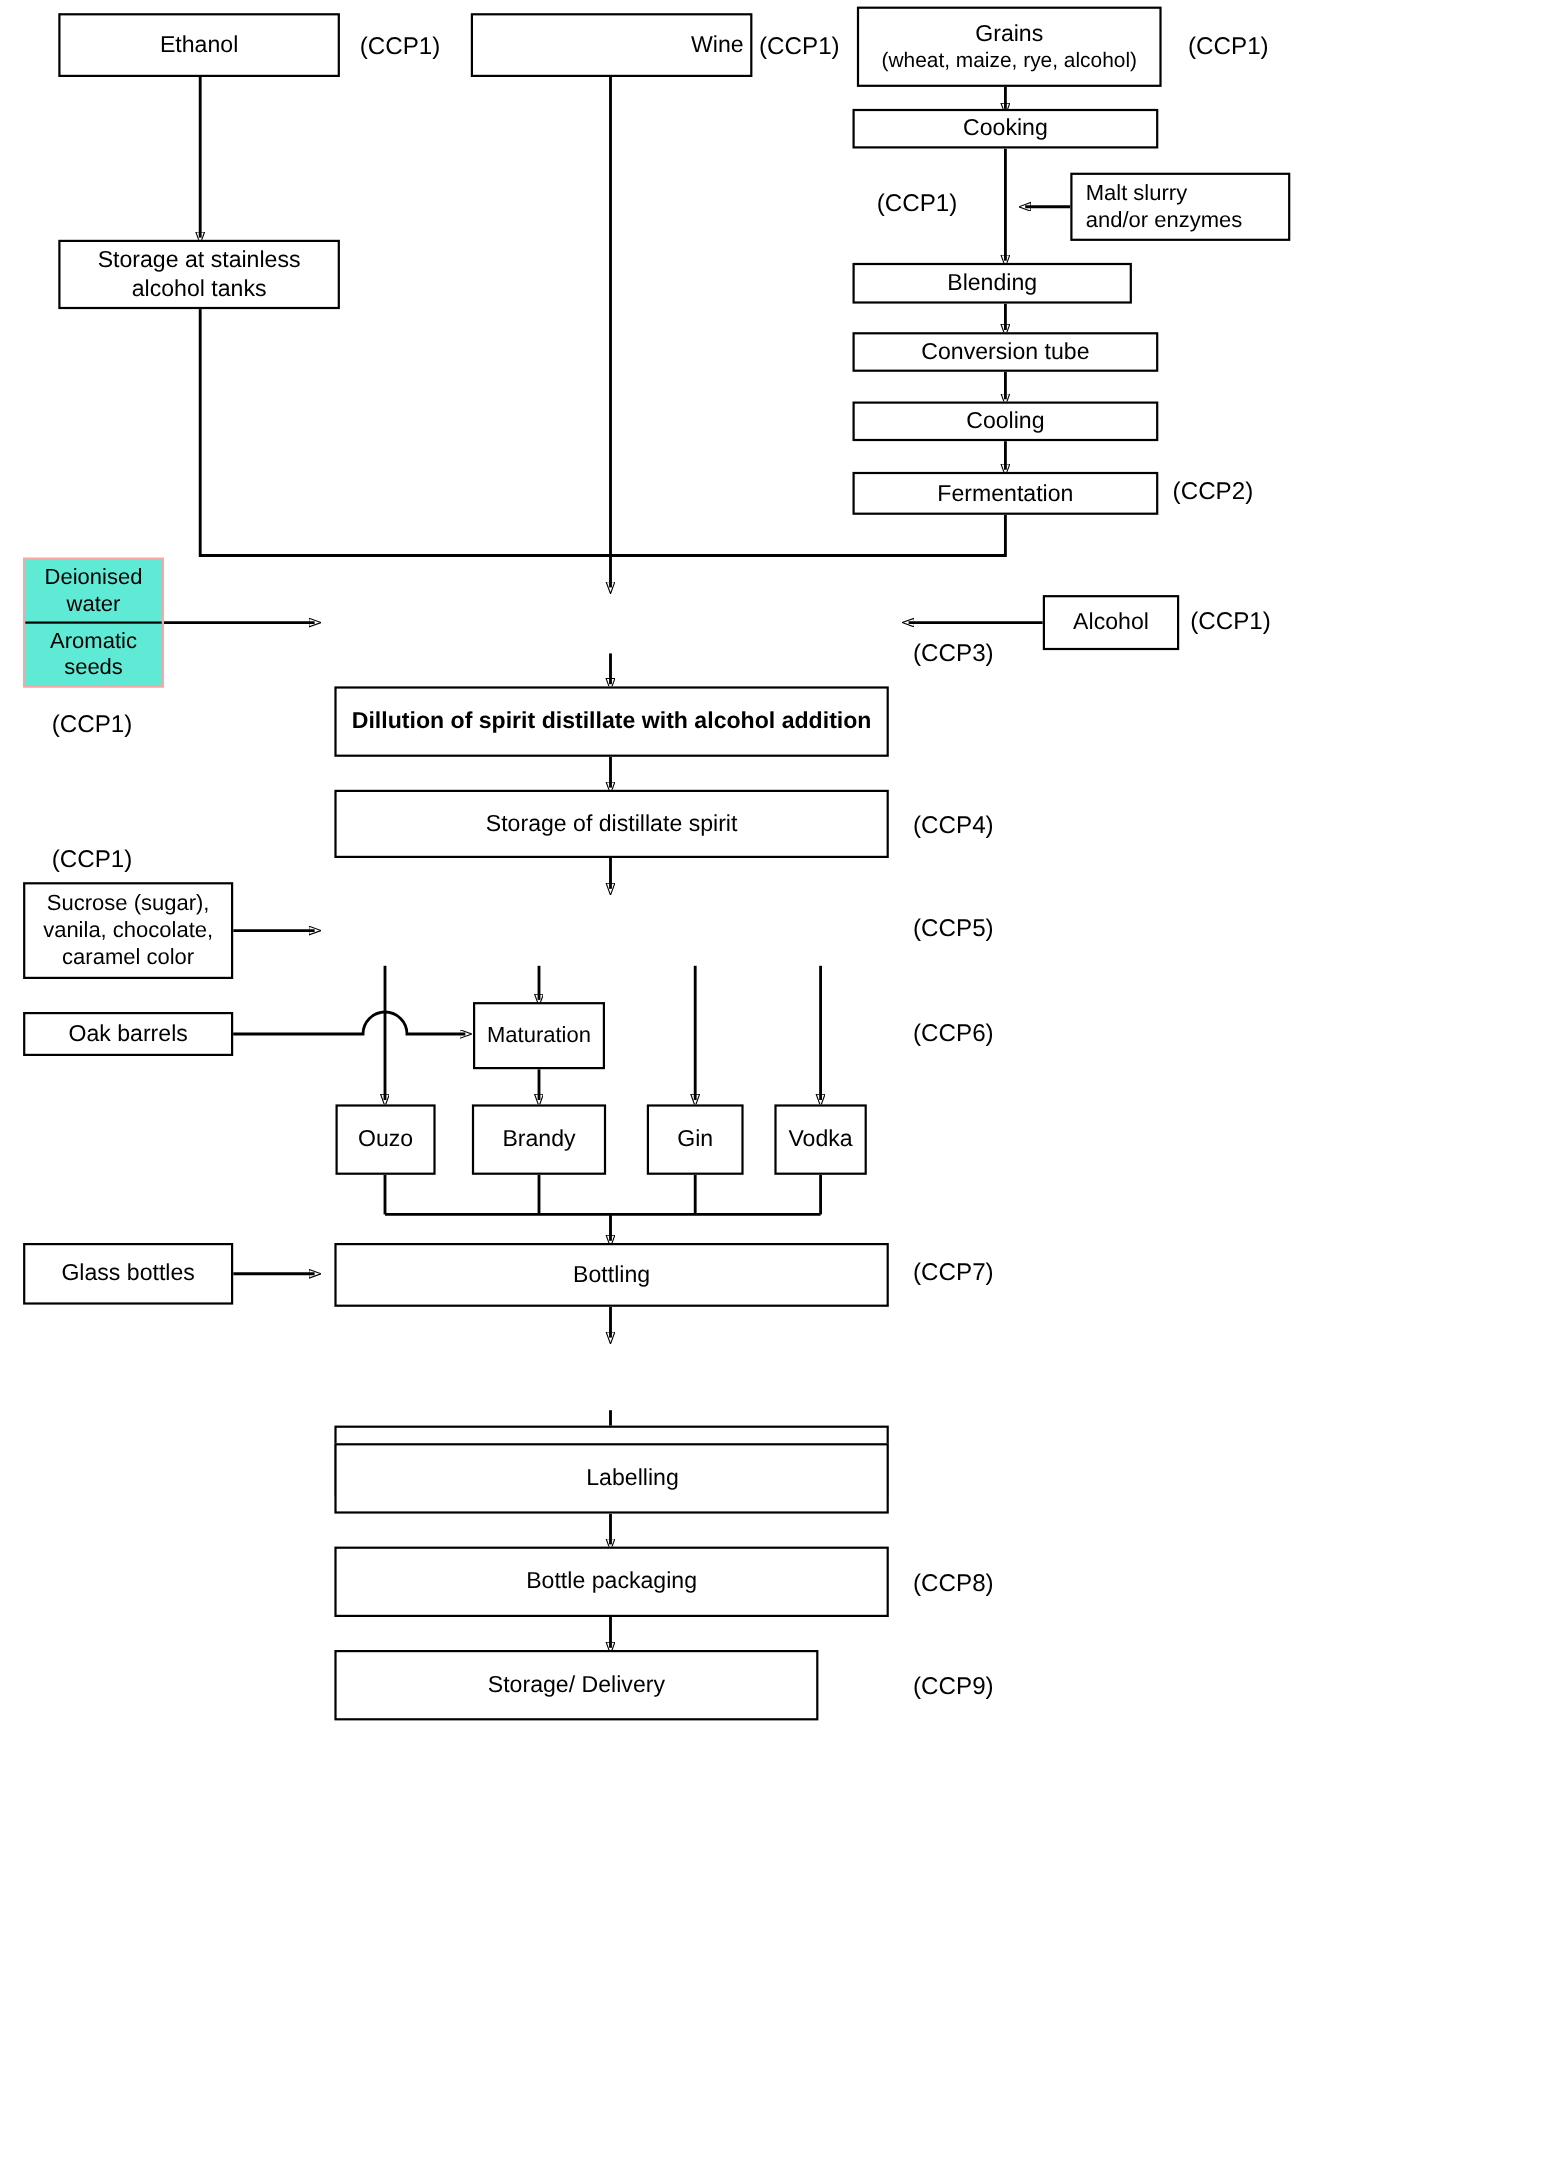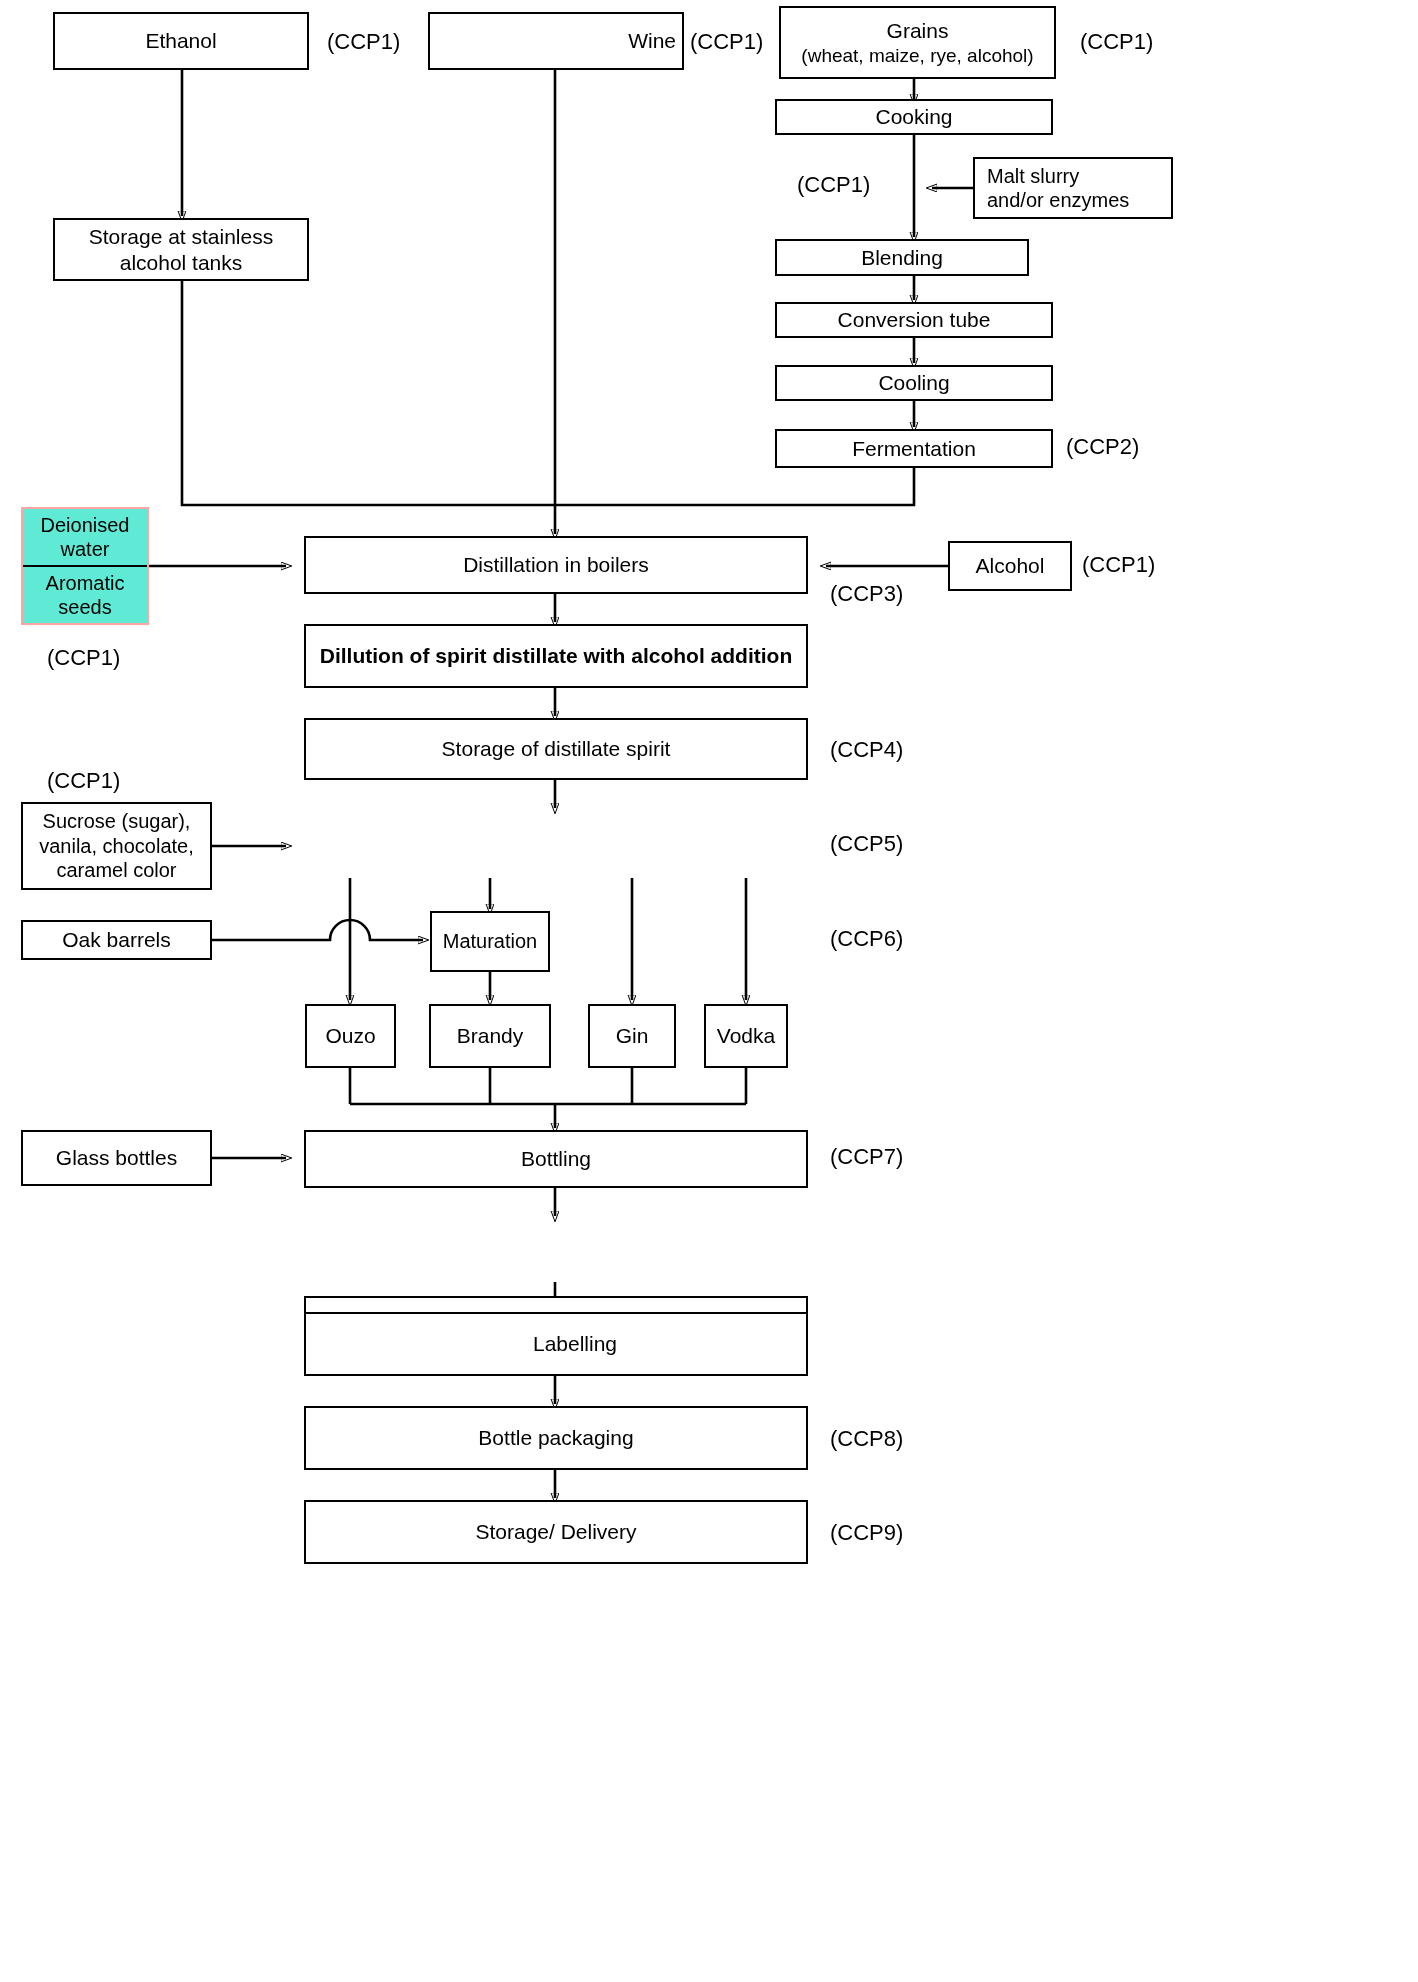--- a/index.html
+++ b/index.html
@@ -193,23 +193,20 @@
     </div>
     <div>
       <span style="display:block;">
         <span style="display:block;">Aromatic</span>
         <span style="display:block;">seeds</span>
       </span>
     </div>
   </div>
   <div class="ccp" style="left:47px;top:645px;">(CCP1)</div>
 
-  <div class="box" style="left:304px;top:536px;width:504px;height:58px;">
-    <span>Distillation in boilers</span>
-  </div>
   <div class="ccp" style="left:830px;top:581px;">(CCP3)</div>
 
   <div class="box" style="left:948px;top:541px;width:124px;height:50px;">
     <span>Alcohol</span>
   </div>
   <div class="ccp" style="left:1082px;top:552px;">(CCP1)</div>
 
   <div class="box" style="left:304px;top:624px;width:504px;height:64px;font-weight:bold;">
     <span>Dillution of spirit distillate with alcohol addition</span>
   </div>
@@ -265,18 +262,18 @@
 
   <div class="box" style="left:304px;top:1312px;width:504px;height:64px;padding-left:44px;">
     <span>Labelling</span>
   </div>
 
   <div class="box" style="left:304px;top:1406px;width:504px;height:64px;">
     <span>Bottle packaging</span>
   </div>
   <div class="ccp" style="left:830px;top:1426px;">(CCP8)</div>
 
-  <div class="box" style="left:304px;top:1500px;width:504px;height:64px;justify-content:center;">
+  <div class="box" style="left:304px;top:1500px;width:440px;height:64px;justify-content:center;">
     <span>Storage/ Delivery</span>
   </div>
   <div class="ccp" style="left:830px;top:1520px;">(CCP9)</div>
 
 </div>
 
 </body></html>

